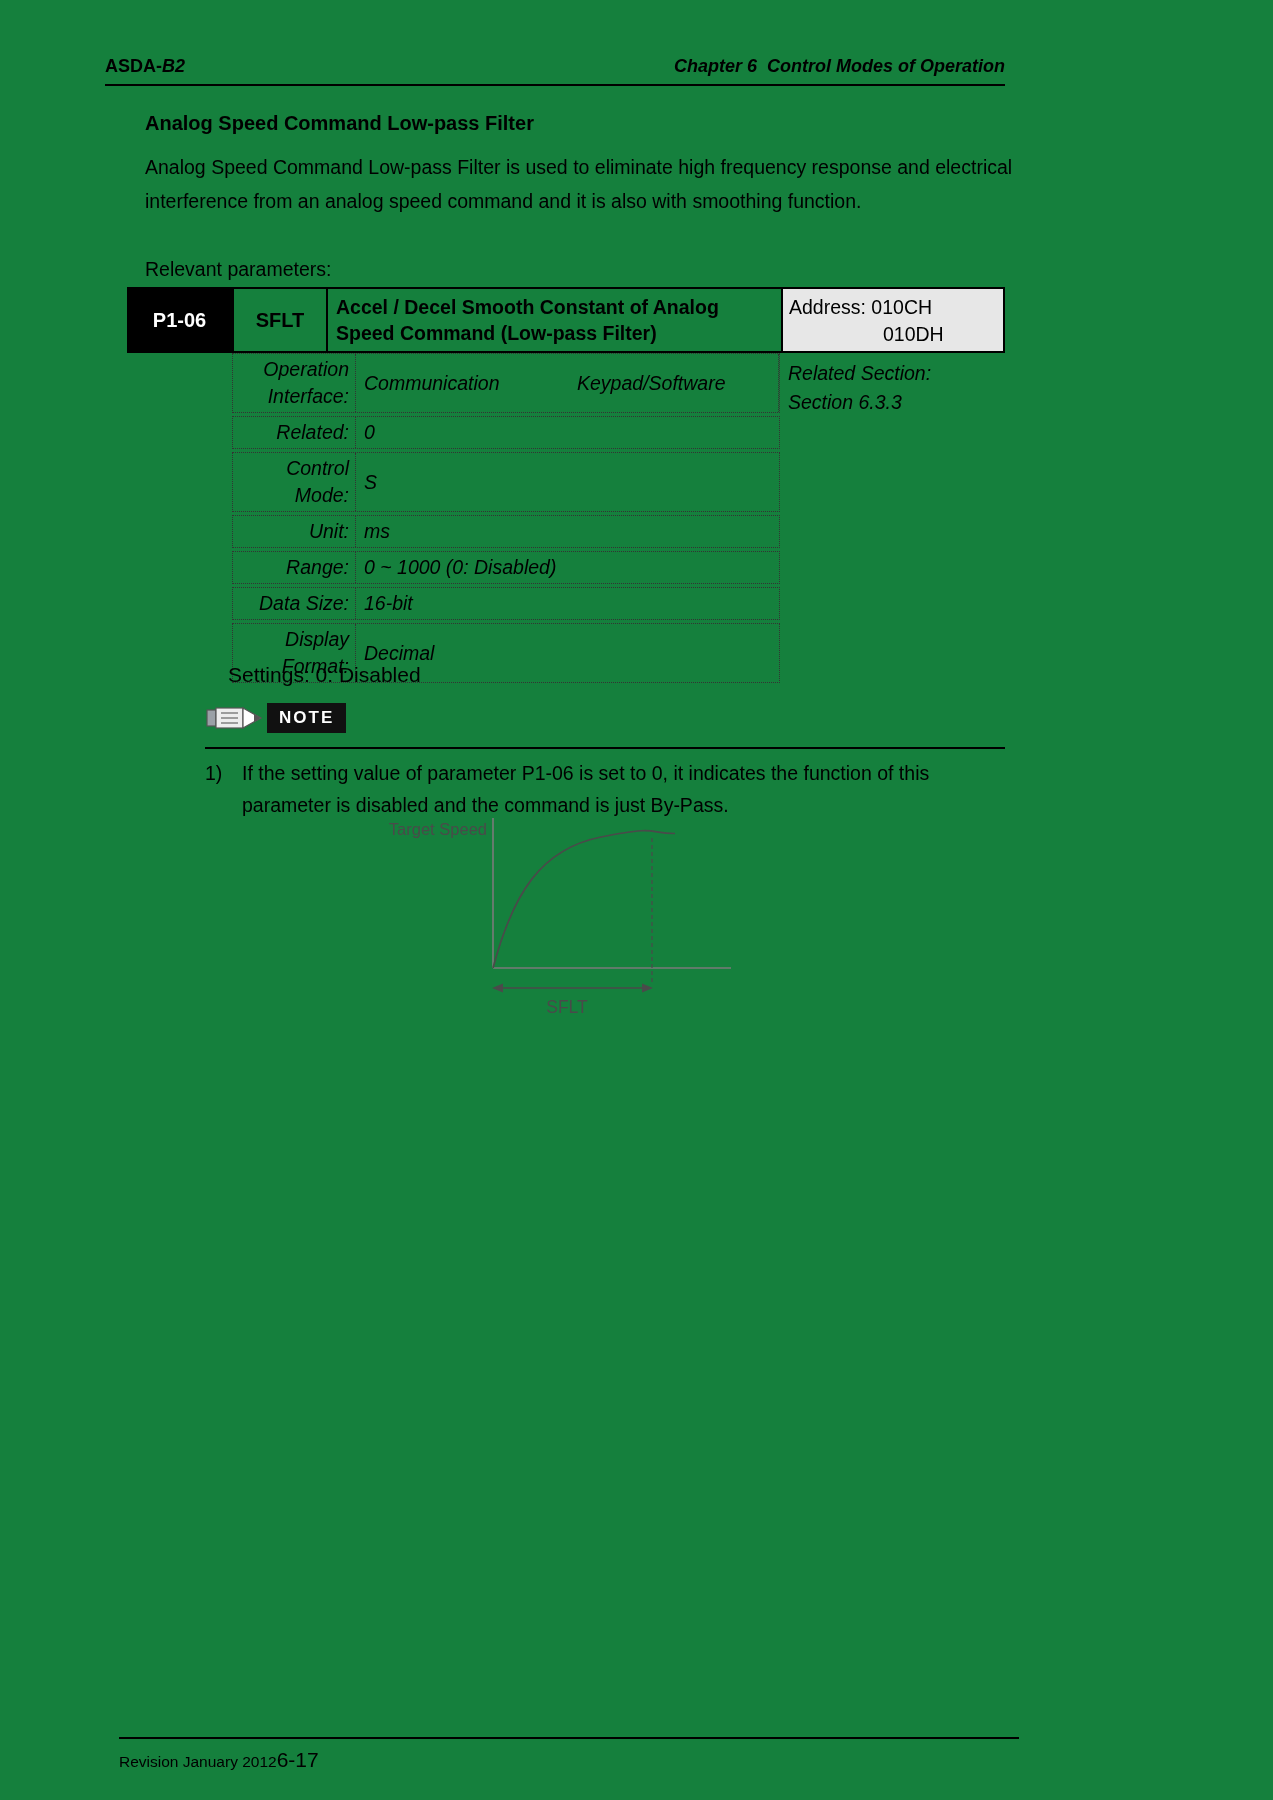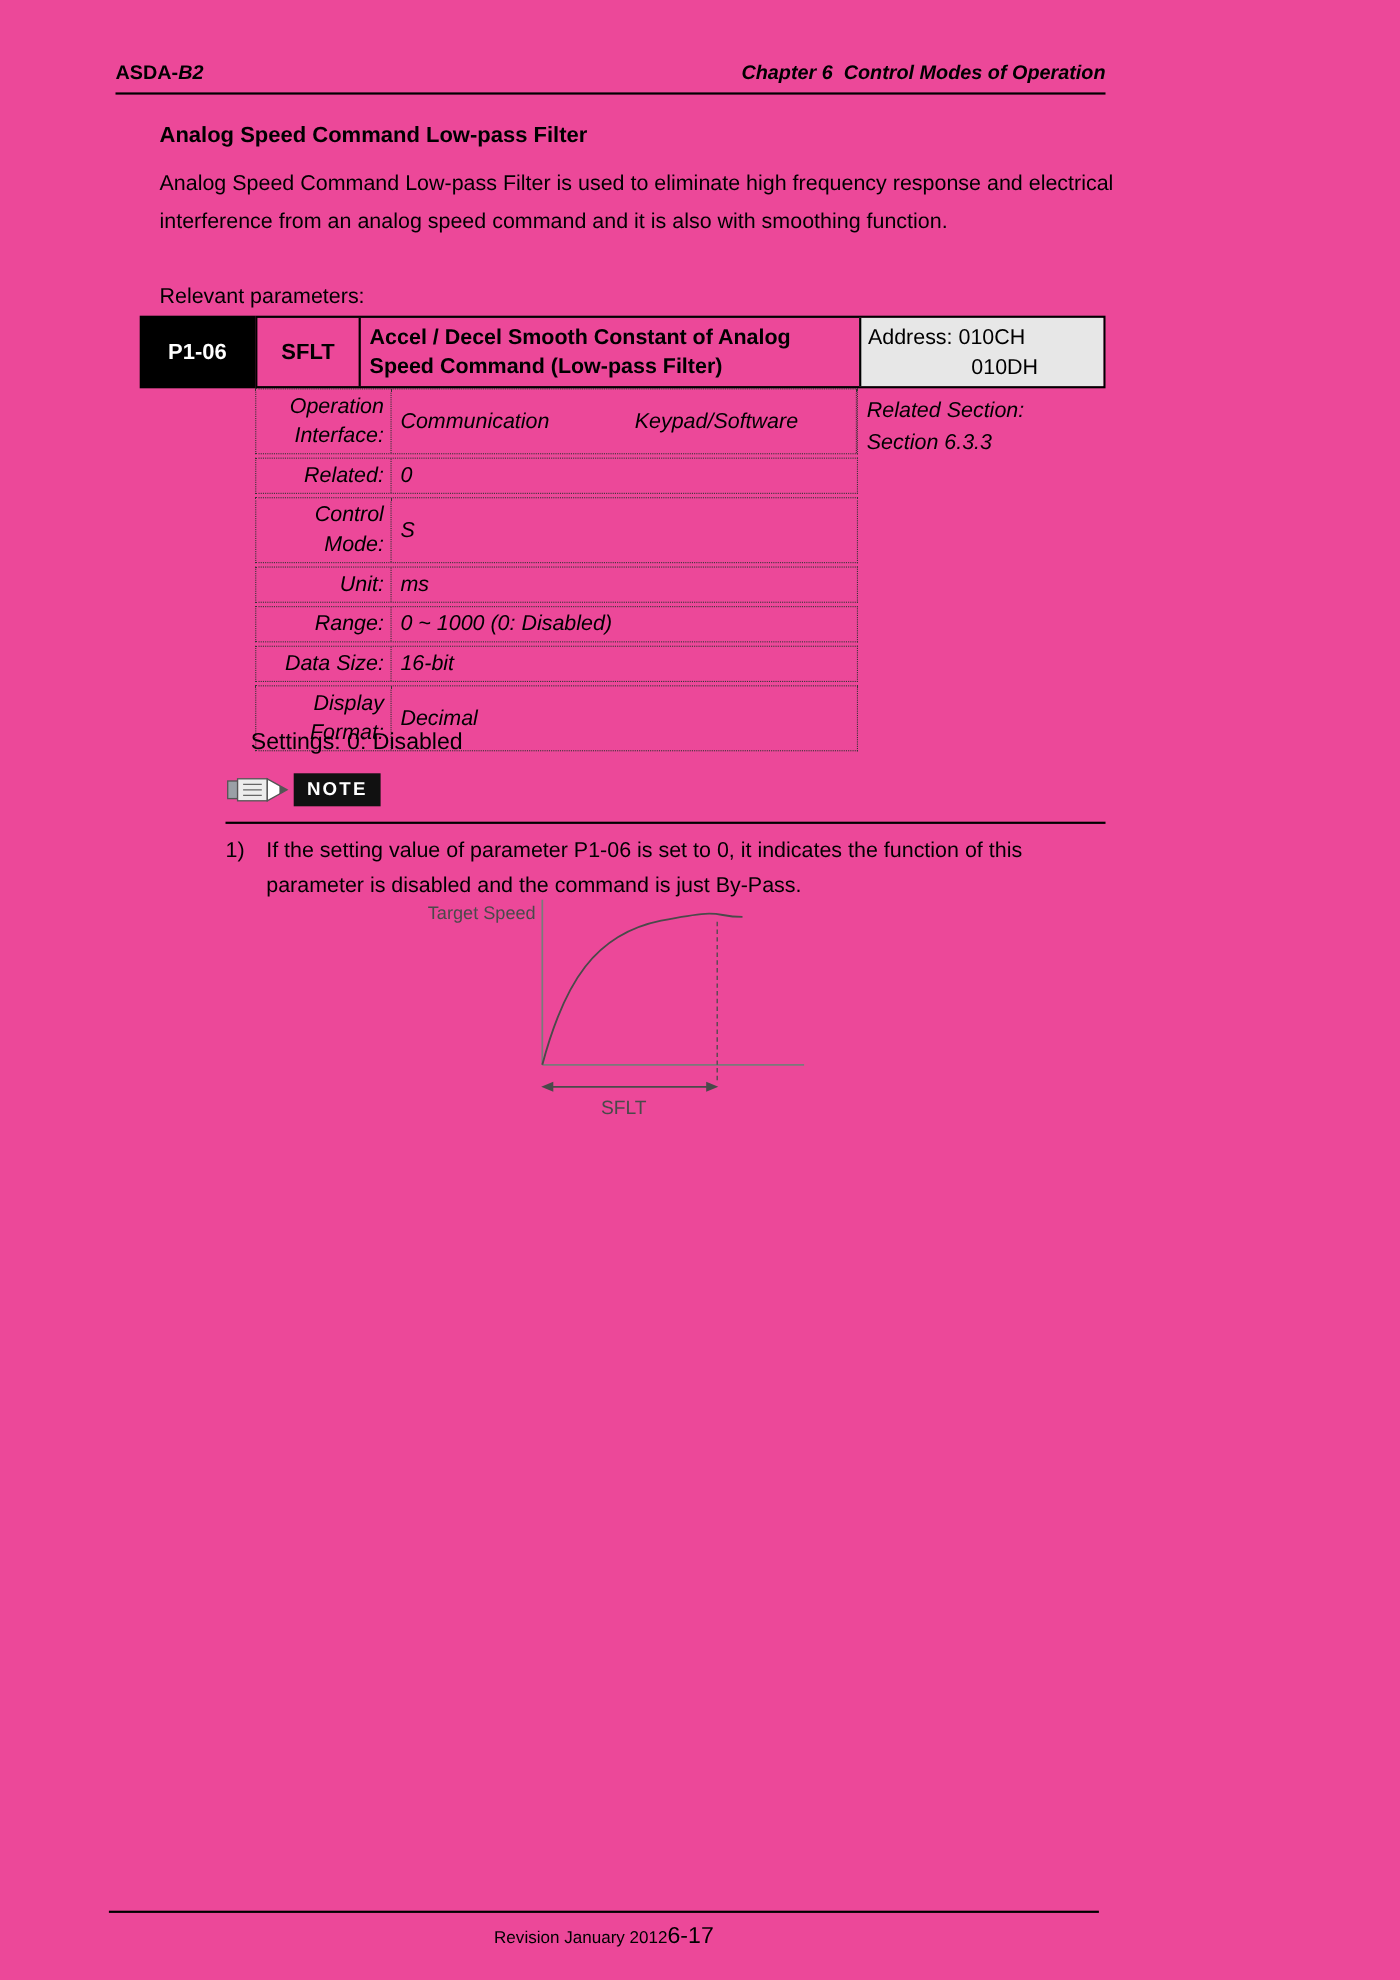--- a/index.html
+++ b/index.html
@@ -1,21 +1,21 @@
 <!DOCTYPE html>
 <html><head>
 <meta charset="utf-8">
 <style>
   * { box-sizing: border-box; margin: 0; padding: 0; }
   html, body { background: #ffffff; }
   .page {
     position: relative;
     width: 1273px;
     height: 1800px;
-    background: #ec4899;
+    background: #15803d;
     font-family: "Liberation Sans", sans-serif;
     color: #000;
     overflow: hidden;
   }
 
   
   .running-header {
     position: absolute; left: 105px; top: 56px; width: 900px;
     display: flex; justify-content: space-between; align-items: flex-end;
     font-size: 18px; font-weight: bold;
@@ -84,23 +84,23 @@
   .note-divider { border-top: 2.5px solid #000; margin-top: 13px; width: 800px; }
   .note-item { display: flex; margin-top: 9px; font-size: 19.5px; line-height: 31.5px; }
   .note-item .num { width: 37px; flex: none; }
   .note-item .txt { width: 750px; }
 
   
   .diagram { position: absolute; left: 375px; top: 815px; width: 370px; height: 205px; }
 
   
   .page-footer {
-    position: absolute; left: 99px; top: 1737px; width: 900px;
+    position: absolute; left: 119px; top: 1737px; width: 900px;
     border-top: 2px solid #000; padding-top: 9px;
-    display: flex; justify-content: center; align-items: baseline;
+    display: flex; justify-content: flex-start; align-items: baseline;
   }
   .page-footer .rev { font-size: 15.5px; }
   .page-footer .pgnum { font-size: 21px; }
 </style>
 </head>
 <body>
 
 <div class="page">
 
   <div class="running-header">

